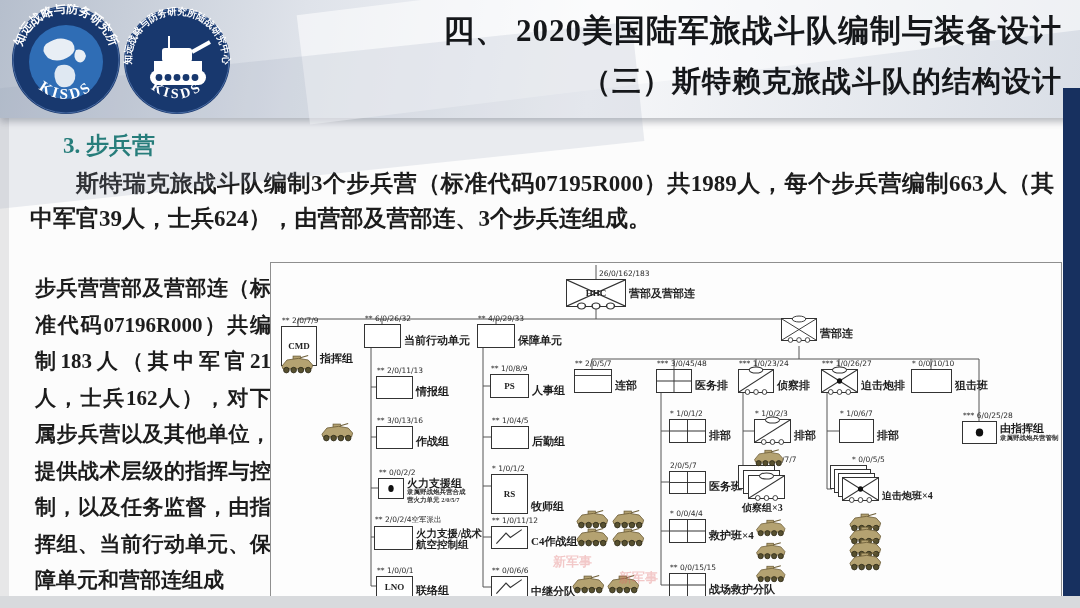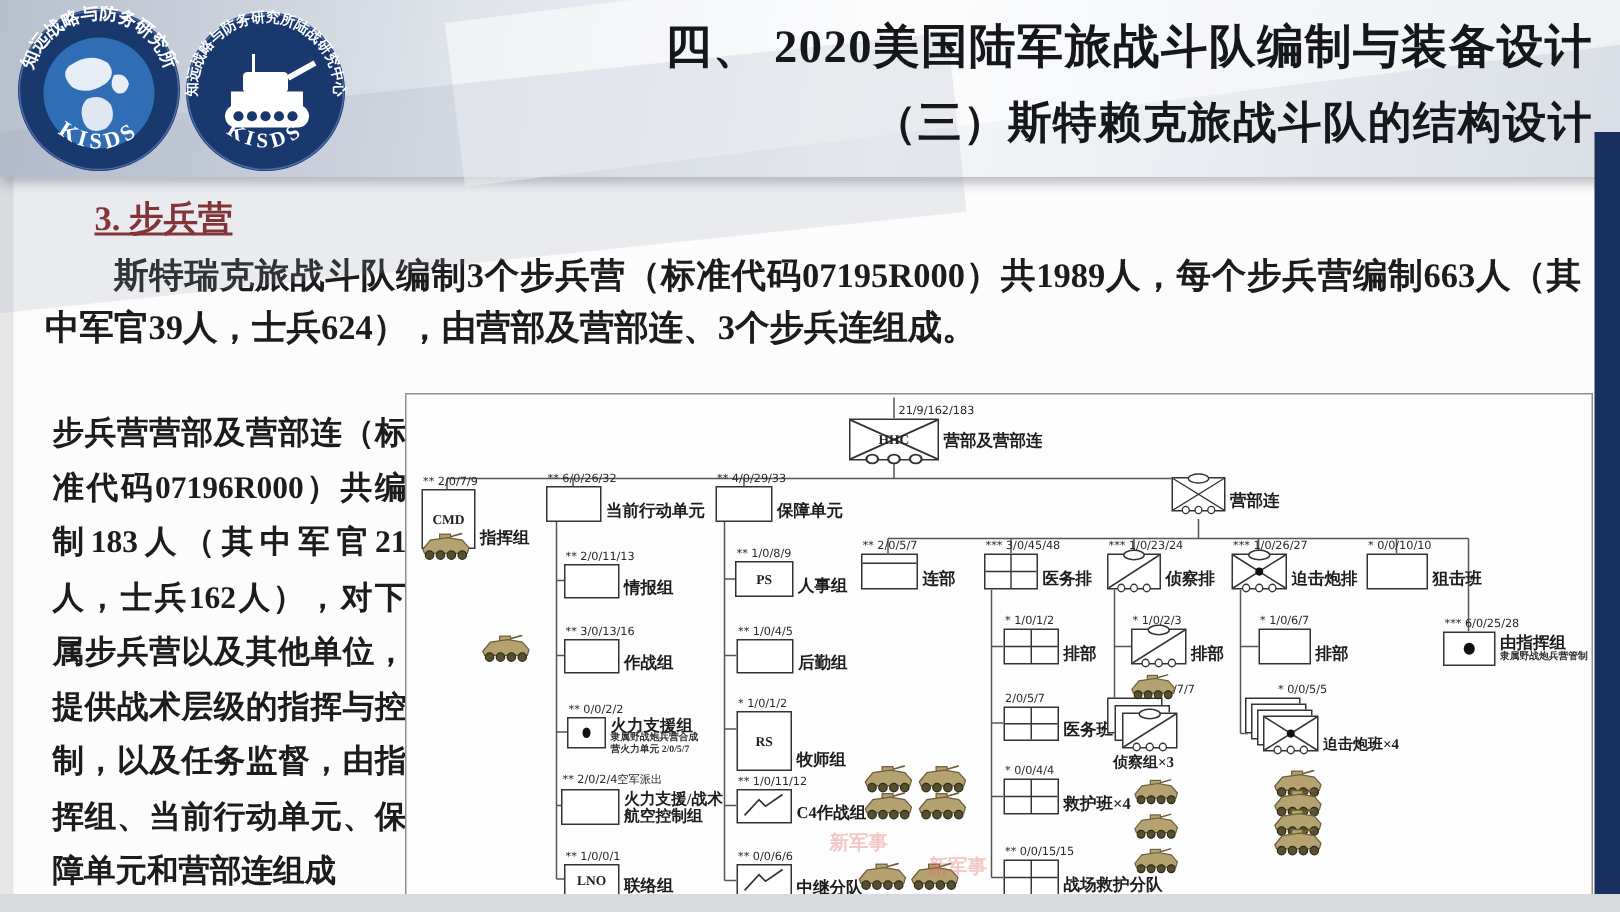--- a/index.html
+++ b/index.html
@@ -17,22 +17,22 @@
         letter-spacing:1px;white-space:nowrap;z-index:5;}
   .title2{position:absolute;right:18px;top:62px;font-size:29px;font-weight:bold;color:#15171a;
         letter-spacing:1px;white-space:nowrap;z-index:5;}
   .logo{position:absolute;z-index:6;}
   
   .right-bar{position:absolute;right:0;top:88px;width:17px;height:508px;background:#17305f;z-index:4;}
   .bottom-strip{position:absolute;left:0;top:596px;width:1080px;height:12px;background:#d8dadd;z-index:4;}
   .left-strip{position:absolute;left:0;top:118px;width:9px;height:478px;background:#e7e7e8;z-index:2;}
   
   .main{position:absolute;left:0;top:118px;width:1080px;height:478px;background:#fcfcfc;}
-  .sec-head{position:absolute;left:63px;top:12px;font-size:23px;font-weight:bold;color:#7f1d1d;
-        text-decoration:underline;}
+  .sec-head{position:absolute;left:63px;top:12px;font-size:23px;font-weight:bold;color:#0f766e;
+        }
   .para{position:absolute;left:30px;top:48px;width:1024px;font-size:23px;font-weight:bold;color:#1c1c1c;
         line-height:35px;text-indent:2em;text-align:justify;}
   .side{position:absolute;left:35px;top:152px;width:236px;font-size:21px;font-weight:bold;color:#1c1c1c;
         line-height:36.5px;text-align:justify;}
   
   .panel{position:absolute;left:270px;top:144px;width:790px;height:338px;border:1px solid #8f8f8f;
         background:#fdfdfd;}
   .panel svg.lines{position:absolute;left:0;top:0;z-index:1;}
   .n{position:absolute;z-index:2;}
   .bx{position:relative;border:1px solid #333;background:#fff;box-sizing:border-box;}
@@ -169,21 +169,21 @@
                M528,83V96 M321,96H708 M321,96V106 M403,96V106 M485,96V106 M568,96V106 M660,96V106 M708,96V158
                M390,130V322 M390,168H398 M390,219H398 M390,268H398 M390,322H398
                M472,130V224 M472,168H483
                M556,130V226 M556,168H568 M556,226H561" stroke="#555" stroke-width="1" fill="none"></path>
     </svg>
 
     <span class="wm" style="left:282px;top:290px">新军事</span>
     <span class="wm" style="left:348px;top:306px">新军事</span>
 
     <div class="n" style="left:295px;top:16px">
-      <span class="num" style="left:33px">21/9/162/183</span>
+      <span class="num" style="left:33px">26/0/162/183</span>
       <div class="bx" style="width:60px;height:28px">
         <svg class="sf" viewBox="0 0 40 24" preserveAspectRatio="none">
             <use href="#g-x"></use>
           </svg>
         <svg class="sf" viewBox="0 0 40 24" preserveAspectRatio="none">
             <use href="#g-wheels"></use>
           </svg>
         <span class="inner">HHC</span>
       </div>
       <span class="lbl" style="bottom:6px">营部及营部连</span>

